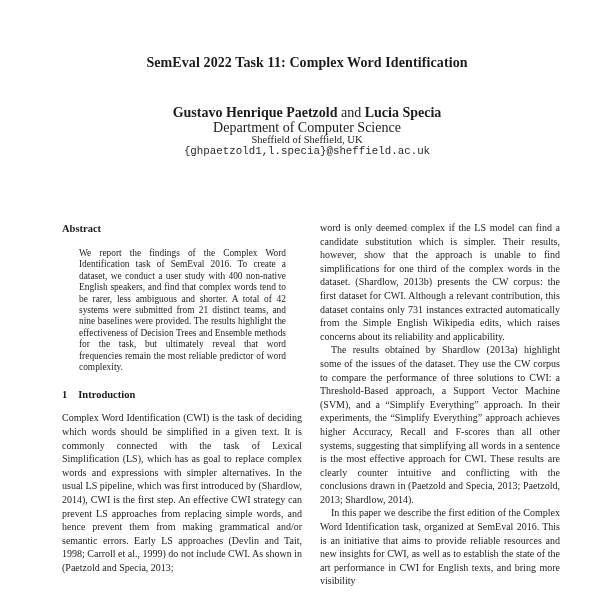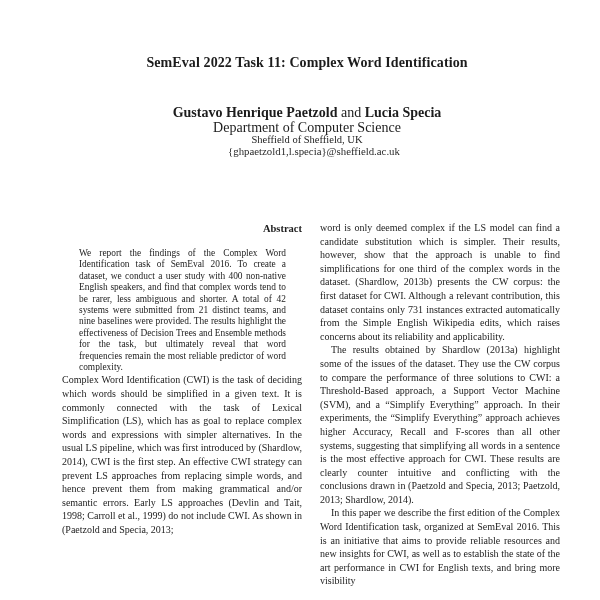--- a/index.html
+++ b/index.html
@@ -51,39 +51,39 @@
   .affil-univ {
     position: absolute;
     top: 133.5px;
     left: 0;
     width: 100%;
     font-size: 10.5px;
   }
   .affil-email {
     position: absolute;
     top: 145px;
-    left: 7px;
+    left: 0;
     width: 100%;
-    font-family: Liberation Serif, serif;
+    font-family: Liberation Mono, monospace;
     font-size: 10.8px;
     color: #2a2a2a;
   }
   .col {
     position: absolute;
     top: 221px;
     width: 240px;
     height: 379px;
     overflow: hidden;
   }
   .col-left  { left: 62px; }
   .col-right { left: 320px; }
   .abstract-heading {
     font-size: 10.5px;
     font-weight: bold;
-    text-align: right;
+    text-align: left;
     margin: 2px 0 14px 0;
   }
   .abstract-body {
     margin: 0 16px 0 17px;
     font-size: 9.4px;
     line-height: 11.4px;
     text-align: justify;
   }
   .section-heading {
     margin: 16px 0 11px 0;
@@ -110,20 +110,23 @@
     <span class="author-name">Lucia Specia</span>
   </div>
   <div class="affil-dept">Department of Computer Science</div>
   <div class="affil-univ">Sheffield of Sheffield, UK</div>
   <div class="affil-email">{ghpaetzold1,l.specia}@sheffield.ac.uk</div>
 </div>
 
 <div class="col col-left">
   <div class="abstract-heading">Abstract</div>
   <p class="abstract-body">We report the findings of the Complex Word Identification task of SemEval 2016. To create a dataset, we conduct a user study with 400 non-native English speakers, and find that complex words tend to be rarer, less ambiguous and shorter. A total of 42 systems were submitted from 21 distinct teams, and nine baselines were provided. The results highlight the effectiveness of Decision Trees and Ensemble methods for the task, but ultimately reveal that word frequencies remain the most reliable predictor of word complexity.</p>
+  <div class="section-heading">
+    <span class="section-number">1</span><span>Introduction</span>
+  </div>
   <p class="body-par">Complex Word Identification (CWI) is the task of deciding which words should be simplified in a given text. It is commonly connected with the task of Lexical Simplification (LS), which has as goal to replace complex words and expressions with simpler alternatives. In the usual LS pipeline, which was first introduced by (Shardlow, 2014), CWI is the first step. An effective CWI strategy can prevent LS approaches from replacing simple words, and hence prevent them from making grammatical and/or semantic errors. Early LS approaches (Devlin and Tait, 1998; Carroll et al., 1999) do not include CWI. As shown in (Paetzold and Specia, 2013;</p>
 </div>
 
 <div class="col col-right">
   <p class="body-par">word is only deemed complex if the LS model can find a candidate substitution which is simpler. Their results, however, show that the approach is unable to find simplifications for one third of the complex words in the dataset. (Shardlow, 2013b) presents the CW corpus: the first dataset for CWI. Although a relevant contribution, this dataset contains only 731 instances extracted automatically from the Simple English Wikipedia edits, which raises concerns about its reliability and applicability.</p>
   <p class="body-par par-indent">The results obtained by Shardlow (2013a) highlight some of the issues of the dataset. They use the CW corpus to compare the performance of three solutions to CWI: a Threshold-Based approach, a Support Vector Machine (SVM), and a “Simplify Everything” approach. In their experiments, the “Simplify Everything” approach achieves higher Accuracy, Recall and F-scores than all other systems, suggesting that simplifying all words in a sentence is the most effective approach for CWI. These results are clearly counter intuitive and conflicting with the conclusions drawn in (Paetzold and Specia, 2013; Paetzold, 2013; Shardlow, 2014).</p>
   <p class="body-par par-indent">In this paper we describe the first edition of the Complex Word Identification task, organized at SemEval 2016. This is an initiative that aims to provide reliable resources and new insights for CWI, as well as to establish the state of the art performance in CWI for English texts, and bring more visibility</p>
 </div>
 
 </body></html>

